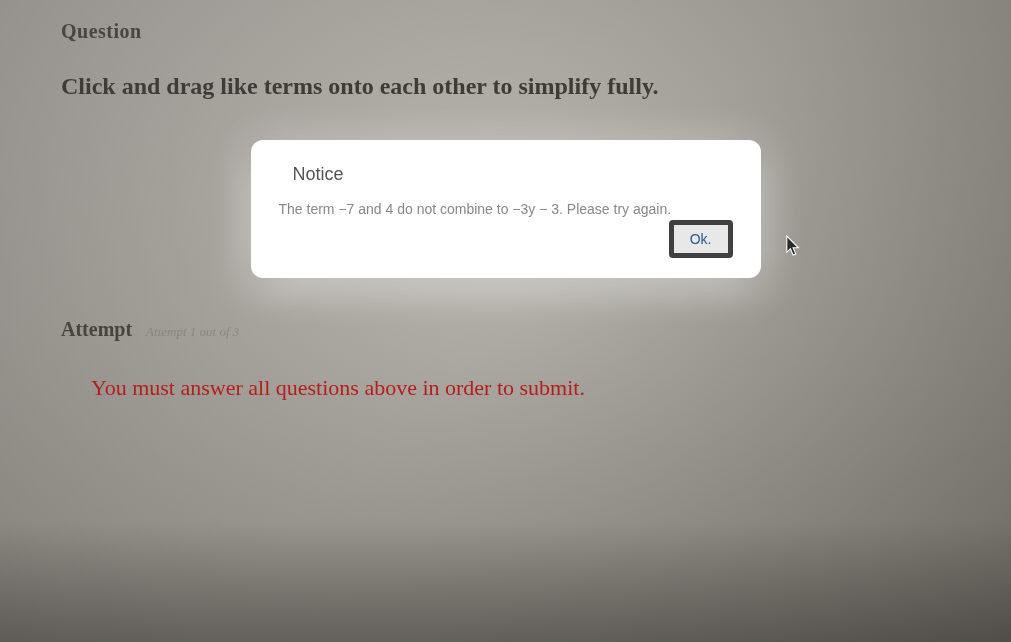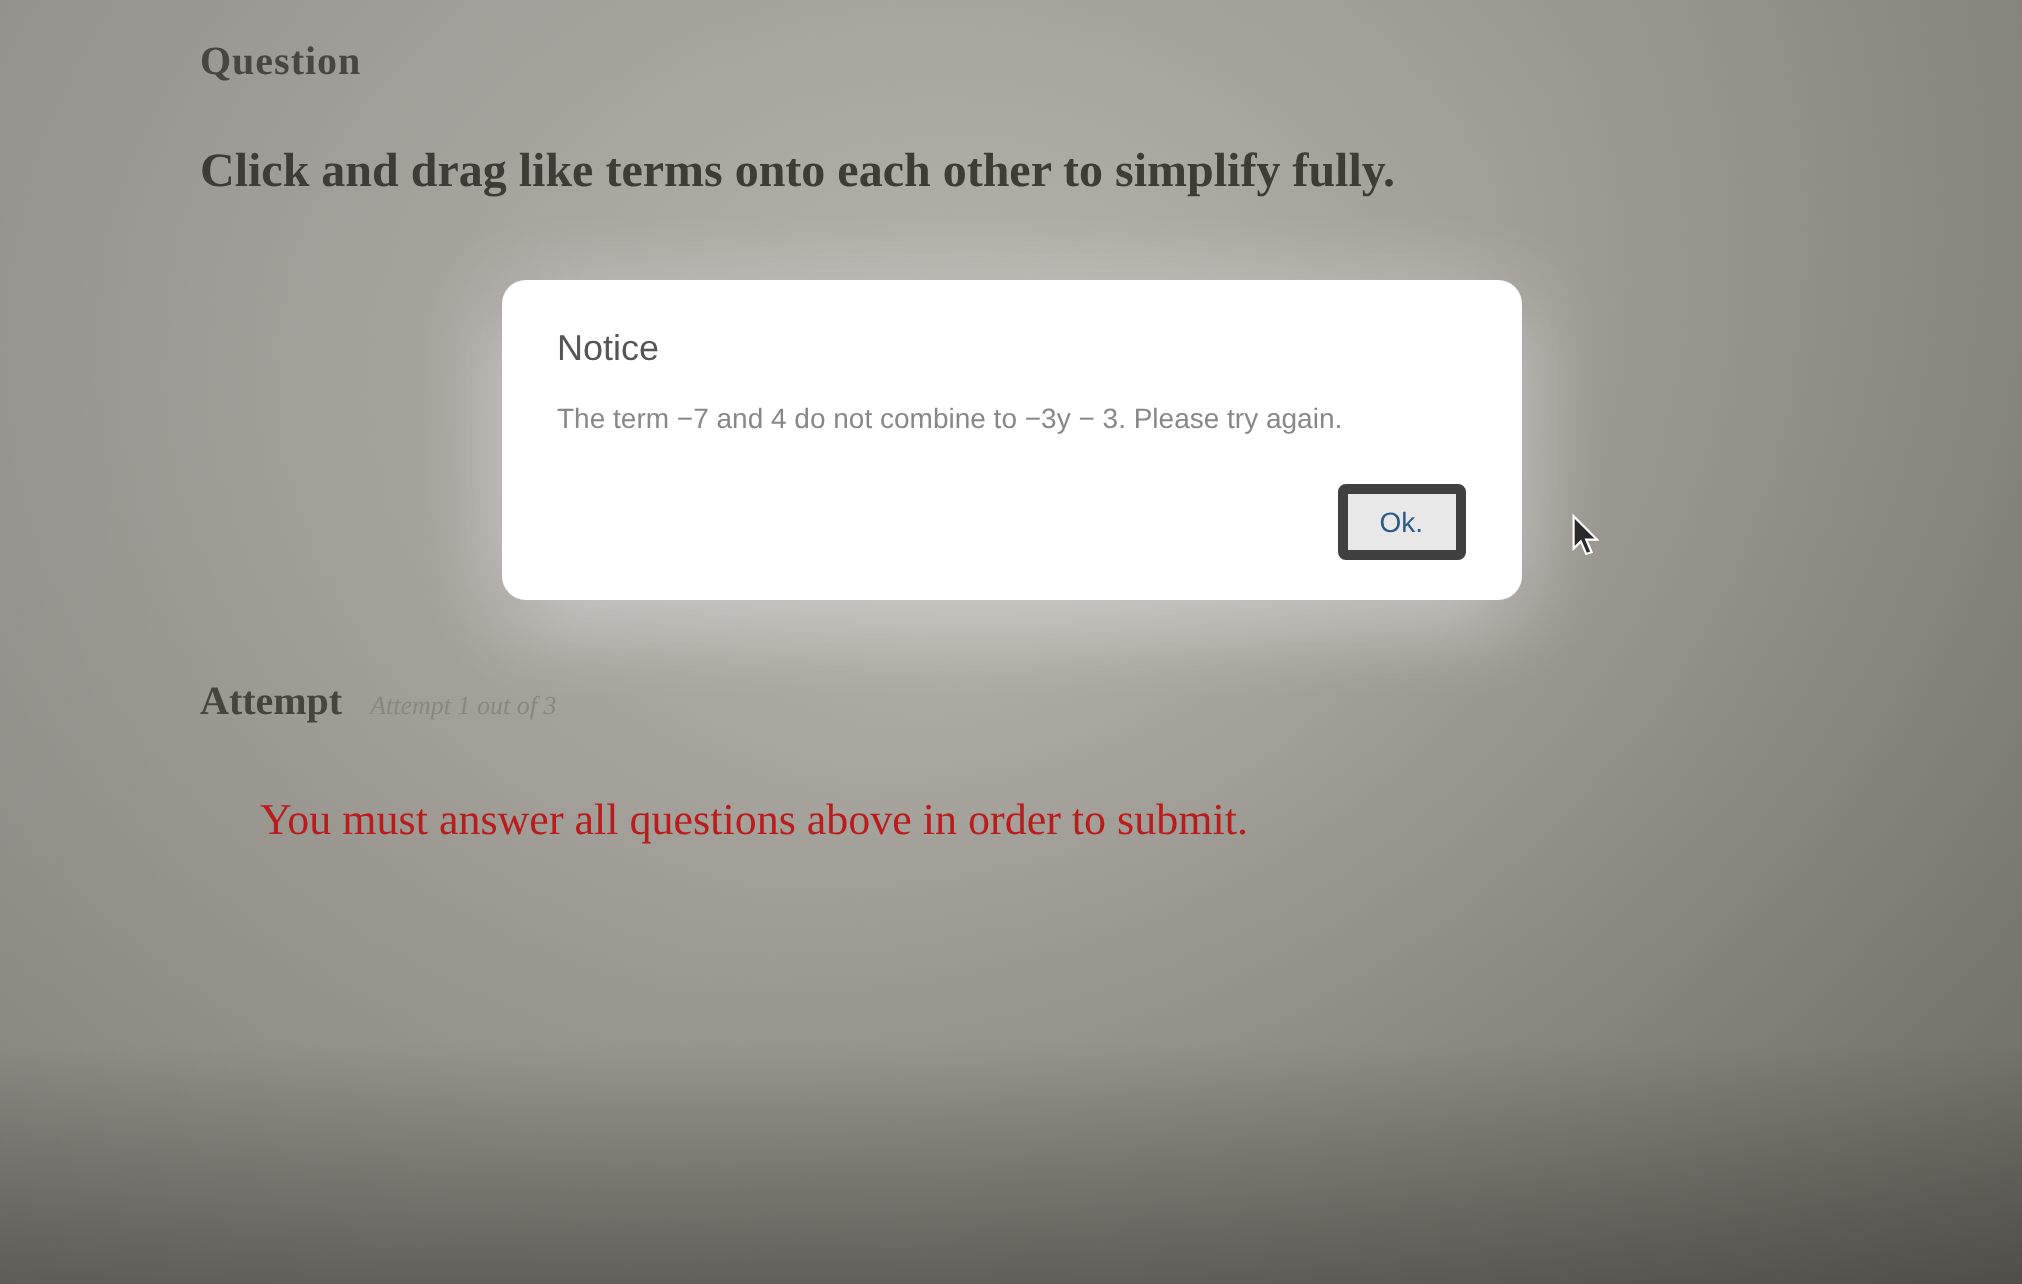--- a/index.html
+++ b/index.html
@@ -15,21 +15,21 @@
       position: relative;
       overflow: hidden;
     }
     .backdrop-dim {
       position: absolute;
       inset: 0;
       background: radial-gradient(ellipse at 50% 35%, rgba(255,255,255,0.15) 0%, rgba(0,0,0,0.25) 100%);
     }
     .content {
       position: relative;
-      padding: 20px 100px;
+      padding: 20px 61px;
       color: #3a3834;
     }
     .question-label {
       font-size: 20px;
       font-weight: bold;
       color: #4a4540;
       margin-bottom: 30px;
       letter-spacing: 0.5px;
     }
     .question-text {
@@ -51,26 +51,26 @@
       width: 510px;
       box-shadow: 0 8px 40px rgba(255,255,255,0.6), 0 4px 20px rgba(0,0,0,0.15);
       position: relative;
     }
     .modal-title {
       font-family: -apple-system, BlinkMacSystemFont, 'Segoe UI', Arial, sans-serif;
       font-size: 18px;
       color: #555;
       margin-bottom: 14px;
       font-weight: 400;
+      margin-left: 14px;
     }
     .modal-body {
       font-family: -apple-system, BlinkMacSystemFont, 'Segoe UI', Arial, sans-serif;
       font-size: 14px;
       color: #888;
-      margin-bottom: 22px;
       line-height: 1.5;
     }
     .modal-footer {
       display: flex;
       justify-content: flex-end;
     }
     .ok-button {
       font-family: -apple-system, BlinkMacSystemFont, 'Segoe UI', Arial, sans-serif;
       background: #e8e8e8;
       border: 5px solid #404040;

